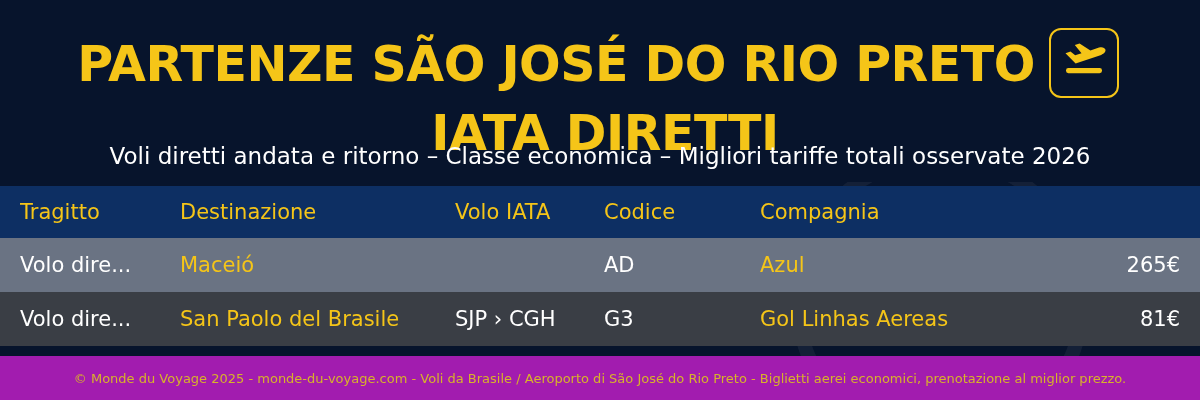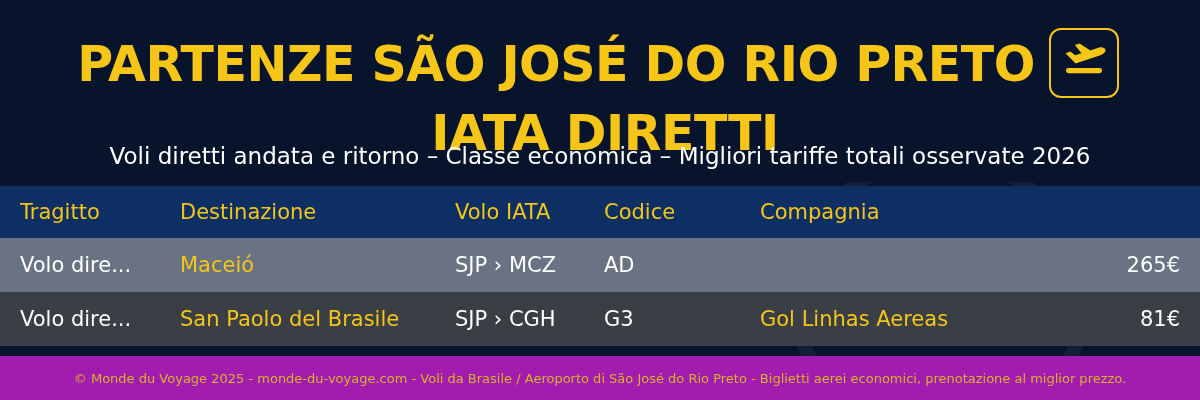--- a/index.html
+++ b/index.html
@@ -185,22 +185,22 @@
       <div class="cell c-tragitto">Tragitto</div>
       <div class="cell c-dest">Destinazione</div>
       <div class="cell c-iata">Volo IATA</div>
       <div class="cell c-codice">Codice</div>
       <div class="cell c-compagnia">Compagnia</div>
     </div>
 
     <div class="row r0">
       <div class="cell c-tragitto">Volo dire...</div>
       <div class="cell c-dest val-yellow">Maceió</div>
-      <div class="cell c-iata">SJP › MCZ</div>
       <div class="cell c-codice">AD</div>
+      <div class="cell c-compagnia val-yellow">Azul</div>
       <div class="cell c-prezzo">265€</div>
     </div>
 
     <div class="row r1">
       <div class="cell c-tragitto">Volo dire...</div>
       <div class="cell c-dest val-yellow">San Paolo del Brasile</div>
       <div class="cell c-iata">SJP › CGH</div>
       <div class="cell c-codice">G3</div>
       <div class="cell c-compagnia val-yellow">Gol Linhas Aereas</div>
       <div class="cell c-prezzo">81€</div>

